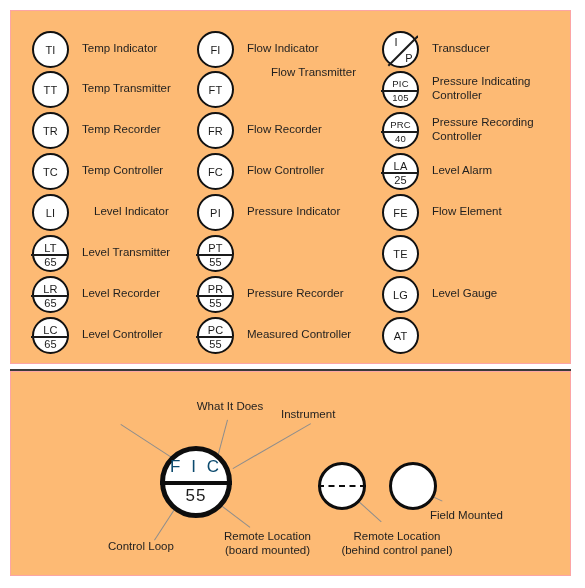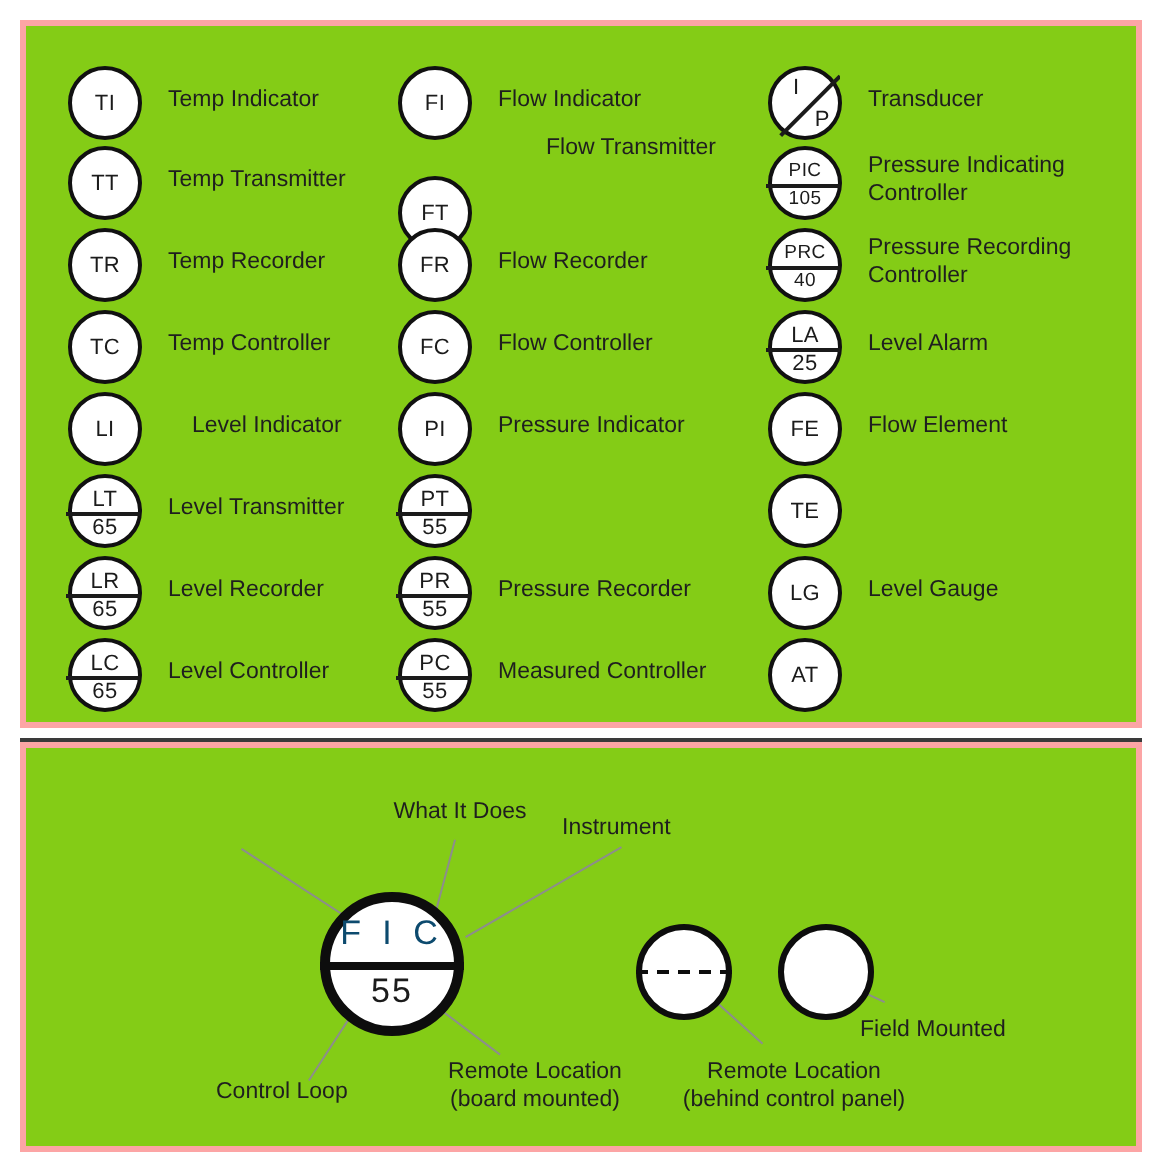--- a/index.html
+++ b/index.html
@@ -9,22 +9,22 @@
     font-family:"Liberation Sans", sans-serif;
     color:#1a1a1a;
     overflow:hidden;
     position:relative;
   }
   #root{position:absolute;left:0;top:0;width:585px;height:588px;}
 
   
   .panel{
     position:absolute;
-    border:3px solid #fca5a5;
-    background:#84cc16;
+    border:1px solid #fca5a5;
+    background:#fdba74;
     box-sizing:border-box;
   }
   #legend-panel{left:10px;top:10px;width:561px;height:354px;}
   #explain-panel{left:10px;top:371px;width:561px;height:205px;}
   .panel-divider{
     position:absolute;left:10px;top:369px;width:561px;height:4px;
     background:#3a3a3a;
   }
 
   
@@ -180,21 +180,21 @@
       <span class="hline"></span>
       <span class="num">65</span>
     </div>
     <div class="sym-label" style="left:71px;top:317px;">Level Controller</div>
 
     <div class="sym single" style="left:186px;top:20px;">
       <span class="tag">FI</span>
     </div>
     <div class="sym-label" style="left:236px;top:31px;">Flow Indicator</div>
 
-    <div class="sym single" style="left:186px;top:75px;">
+    <div class="sym single" style="left:186px;top:60px;">
       <span class="tag">FT</span>
     </div>
     <div class="sym-label" style="left:236px;top:55px;margin-left:24px;">Flow Transmitter</div>
 
     <div class="sym single" style="left:186px;top:101px;">
       <span class="tag">FR</span>
     </div>
     <div class="sym-label" style="left:236px;top:112px;">Flow Recorder</div>
 
     <div class="sym single" style="left:186px;top:142px;">

